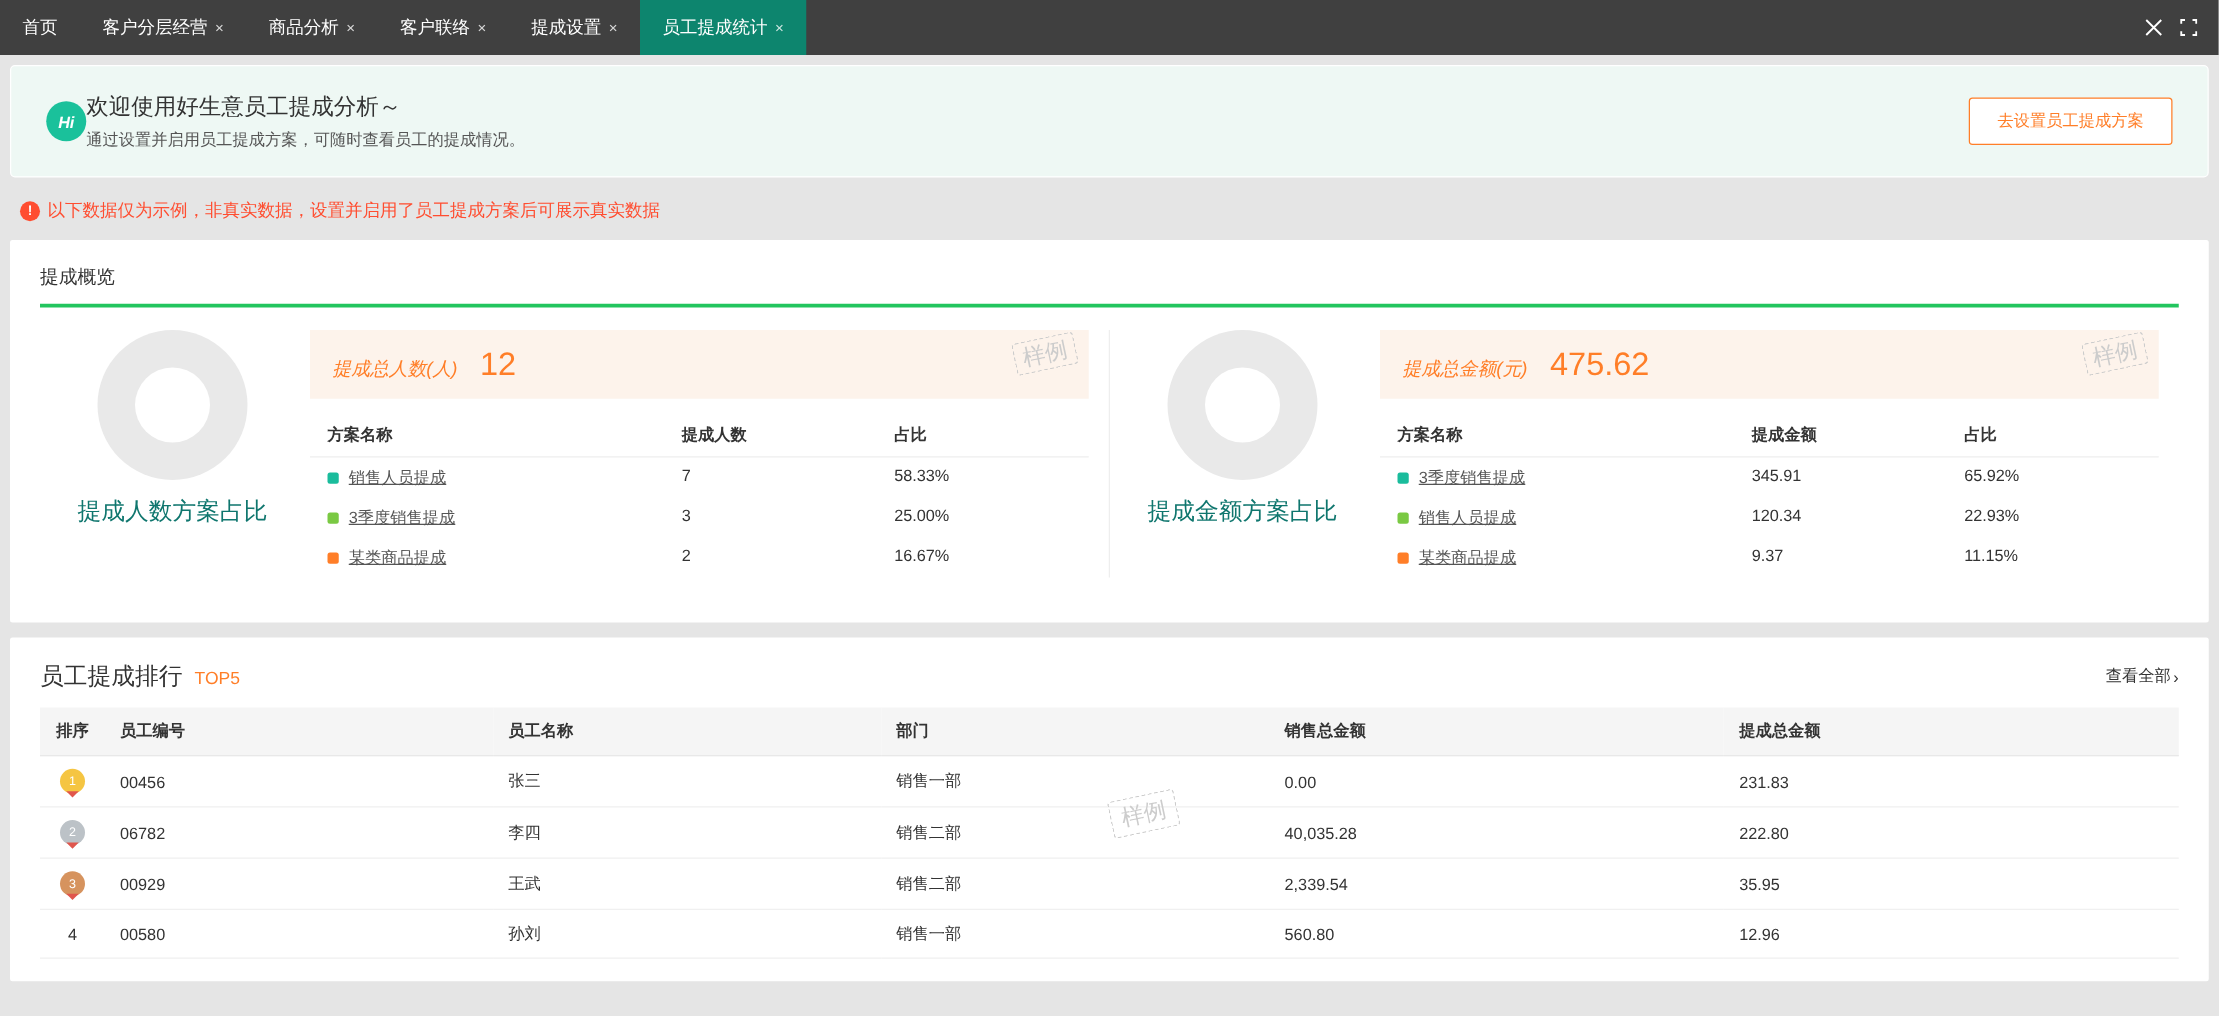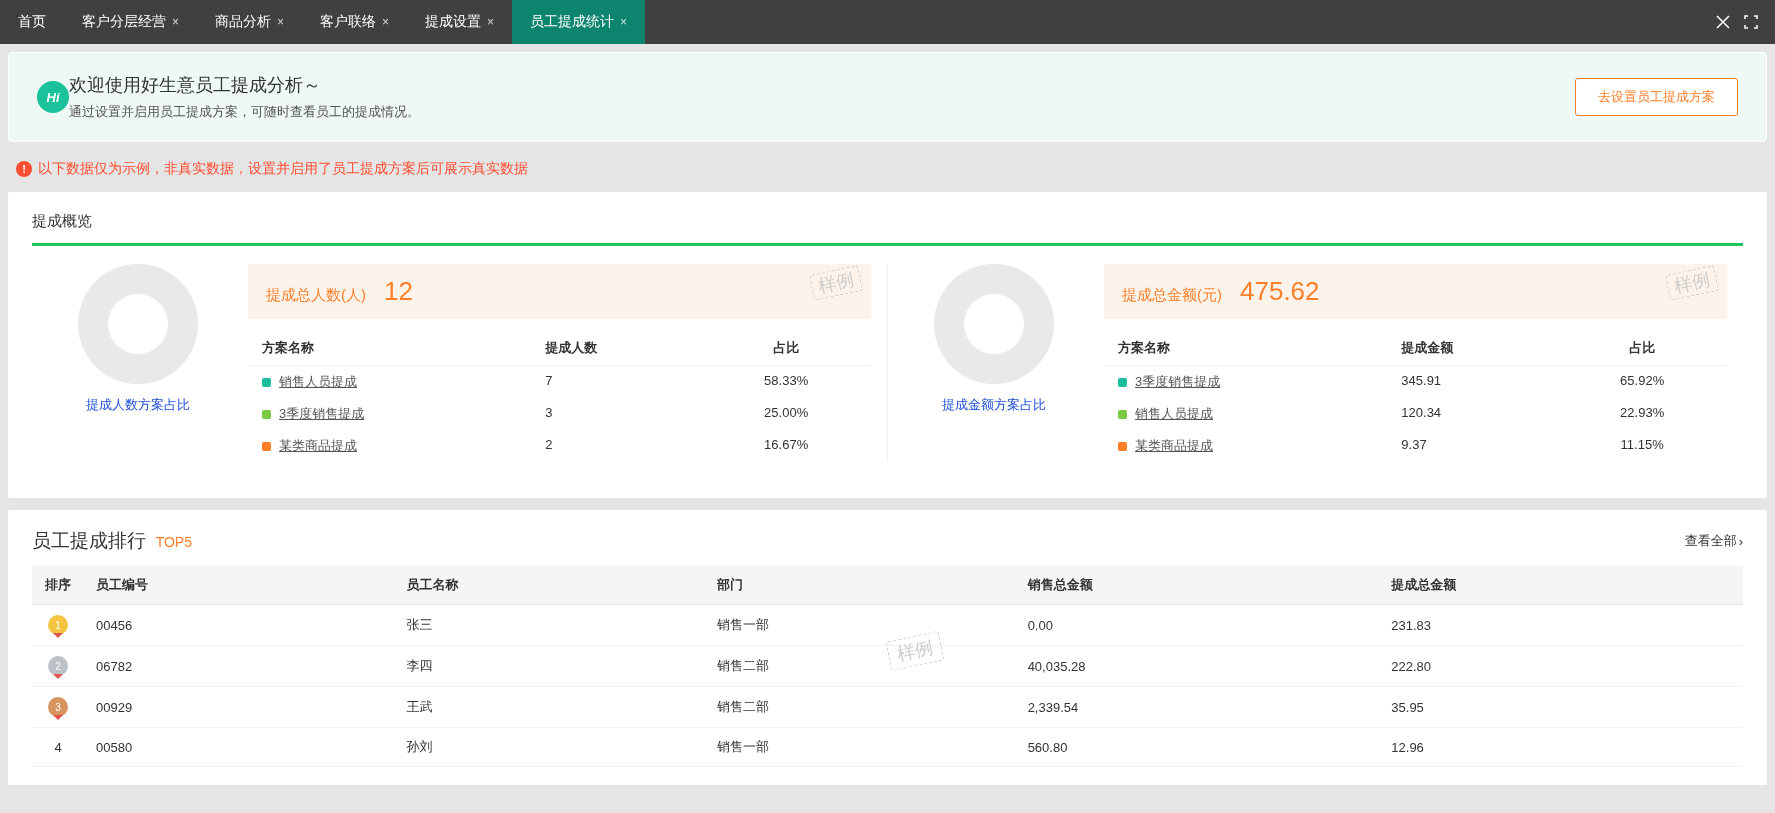--- a/index.html
+++ b/index.html
@@ -28,34 +28,34 @@
     .card { background: #fff; border-radius: 2px; margin-bottom: 12px; padding: 20px 24px 36px 24px; }
     .card-title { font-size: 15px; color: #333; padding-bottom: 12px; border-bottom: 3px solid #22c55e; margin-bottom: 18px; }
     
     .overview-grid { display: flex; gap: 0; }
     .overview-col { flex: 1; display: flex; gap: 20px; padding: 0 16px; position: relative; }
     .overview-col:first-child { border-right: 1px solid #eee; }
     
     .donut-wrap { display: flex; flex-direction: column; align-items: center; width: 180px; }
     .donut { width: 120px; height: 120px; border-radius: 50%; background: #e9e9e9; position: relative; margin-bottom: 12px; }
     .donut::after { content: ''; position: absolute; top: 30px; left: 30px; right: 30px; bottom: 30px; background: #fff; border-radius: 50%; }
-    .donut-label { font-size: 13px; color: #1d4ed8; font-family: Liberation Mono, monospace; }
+    .donut-label { font-size: 19px; color: #0f766e; font-family: Liberation Mono, monospace; }
     
     .overview-data { flex: 1; position: relative; }
     .stat-header { background: #fdf3eb; padding: 12px 18px; display: flex; align-items: baseline; gap: 18px; margin-bottom: 12px; }
-    .stat-label { color: #ff7e28; font-size: 15px; }
+    .stat-label { color: #ff7e28; font-size: 15px; font-style: italic; }
     .stat-value { color: #ff7e28; font-size: 26px; font-weight: 500; }
     .sample-stamp { position: absolute; right: 10px; top: 6px; color: #ccc; font-size: 18px; transform: rotate(-12deg); border: 1px dashed #ccc; padding: 0 6px; border-radius: 3px; }
     
     .mini-table { width: 100%; }
     .mini-table .hdr { display: flex; font-weight: bold; border-bottom: 1px solid #eee; padding: 8px 14px; font-size: 13px; }
     .mini-table .row { display: flex; padding: 7px 14px; font-size: 13px; }
     .mini-table .c1 { flex: 2; display: flex; align-items: center; gap: 8px; }
     .mini-table .c2 { flex: 1.2; }
-    .mini-table .c3 { flex: 1; text-align: center; }
+    .mini-table .c3 { flex: 1; text-align: left; }
     .dot { width: 9px; height: 9px; border-radius: 2px; display: inline-block; }
     .plan-link { color: #555; text-decoration: underline; cursor: pointer; }
     
     .rank-card { background: #fff; border-radius: 2px; padding: 18px 24px; }
     .rank-header { display: flex; justify-content: space-between; align-items: center; margin-bottom: 12px; }
     .rank-title { font-size: 19px; }
     .rank-top5 { color: #ff7e28; font-size: 14px; margin-left: 6px; }
     .view-all { color: #333; font-size: 13px; cursor: pointer; display: flex; align-items: center; gap: 2px; }
     
     .rank-table { width: 100%; border-collapse: collapse; position: relative; }

